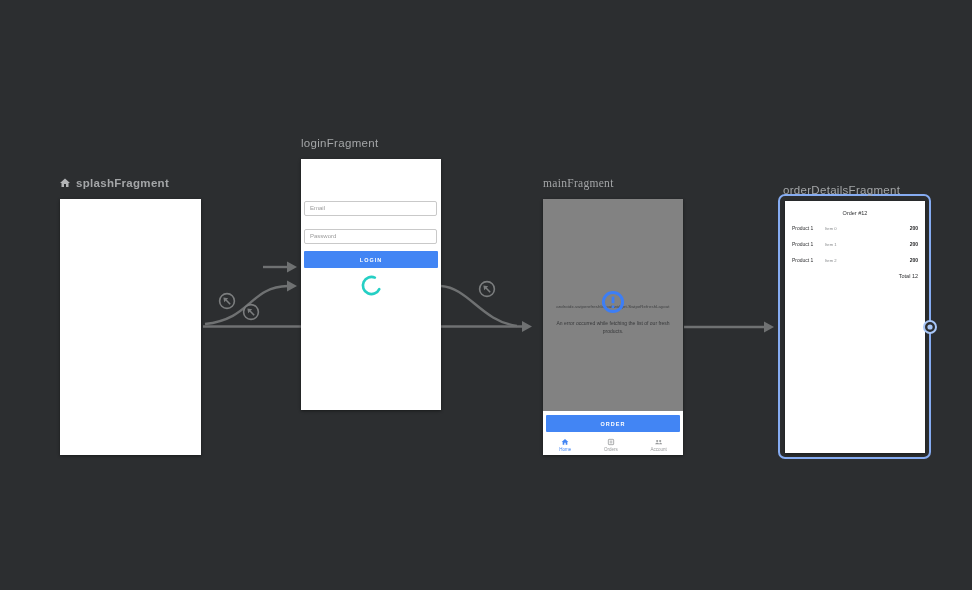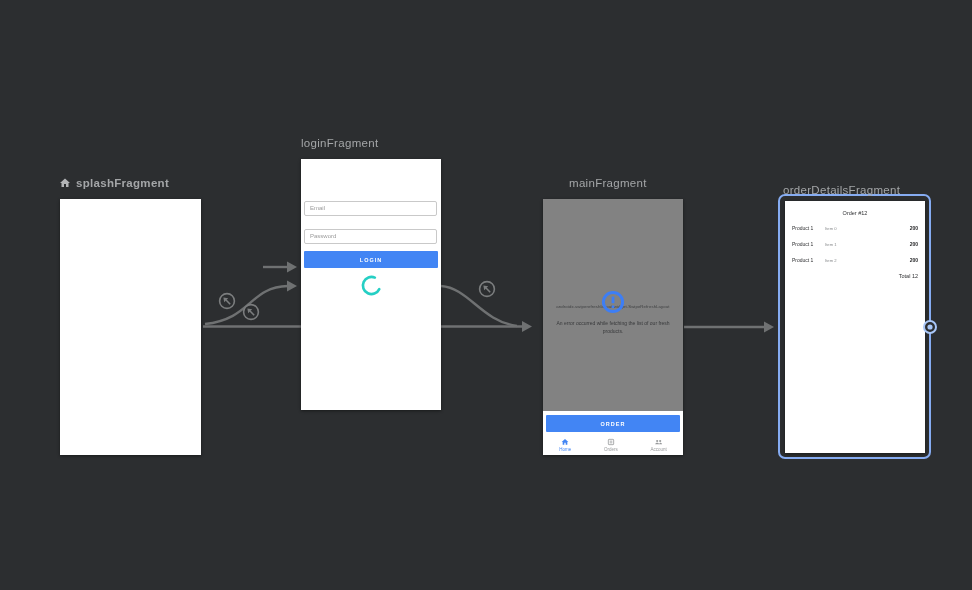--- a/index.html
+++ b/index.html
@@ -127,21 +127,21 @@
 </div>
 <div class="card" style="left:301px;top:159px;width:140px;height:251px;">
   <div class="fake-input" style="top:42px;">Email</div>
   <div class="fake-input" style="top:70px;">Password</div>
   <div class="blue-btn" style="top:92px;">LOGIN</div>
   <svg class="abs" style="left:59px;top:115px;" width="23" height="23">
     <circle cx="11.5" cy="11.5" r="8.6" fill="none" stroke="#25cfc4" stroke-width="2.6" stroke-linecap="round" stroke-dasharray="40 14" transform="rotate(25 11.5 11.5)"></circle>
   </svg>
 </div>
 
-<div class="dest-label" style="left:569px;top:177px;">
+<div class="dest-label" style="left:543px;top:177px;font-family:Liberation Serif, serif;">
   <span>mainFragment</span>
 </div>
 <div class="card" style="left:543px;top:199px;width:140px;height:256px;">
   <div class="main-gray">
     <div class="swipe-class">androidx.swiperefreshlayout.widget.SwipeRefreshLayout</div>
     <svg class="abs" style="left:58px;top:91px;" width="24" height="24">
       <circle cx="12" cy="12" r="9.6" fill="none" stroke="#3d7ef5" stroke-width="3"></circle>
       <line x1="12" y1="6.6" x2="12" y2="13.2" stroke="#3d7ef5" stroke-width="2.8"></line>
       <circle cx="12" cy="16.8" r="1.5" fill="#3d7ef5"></circle>
     </svg>

